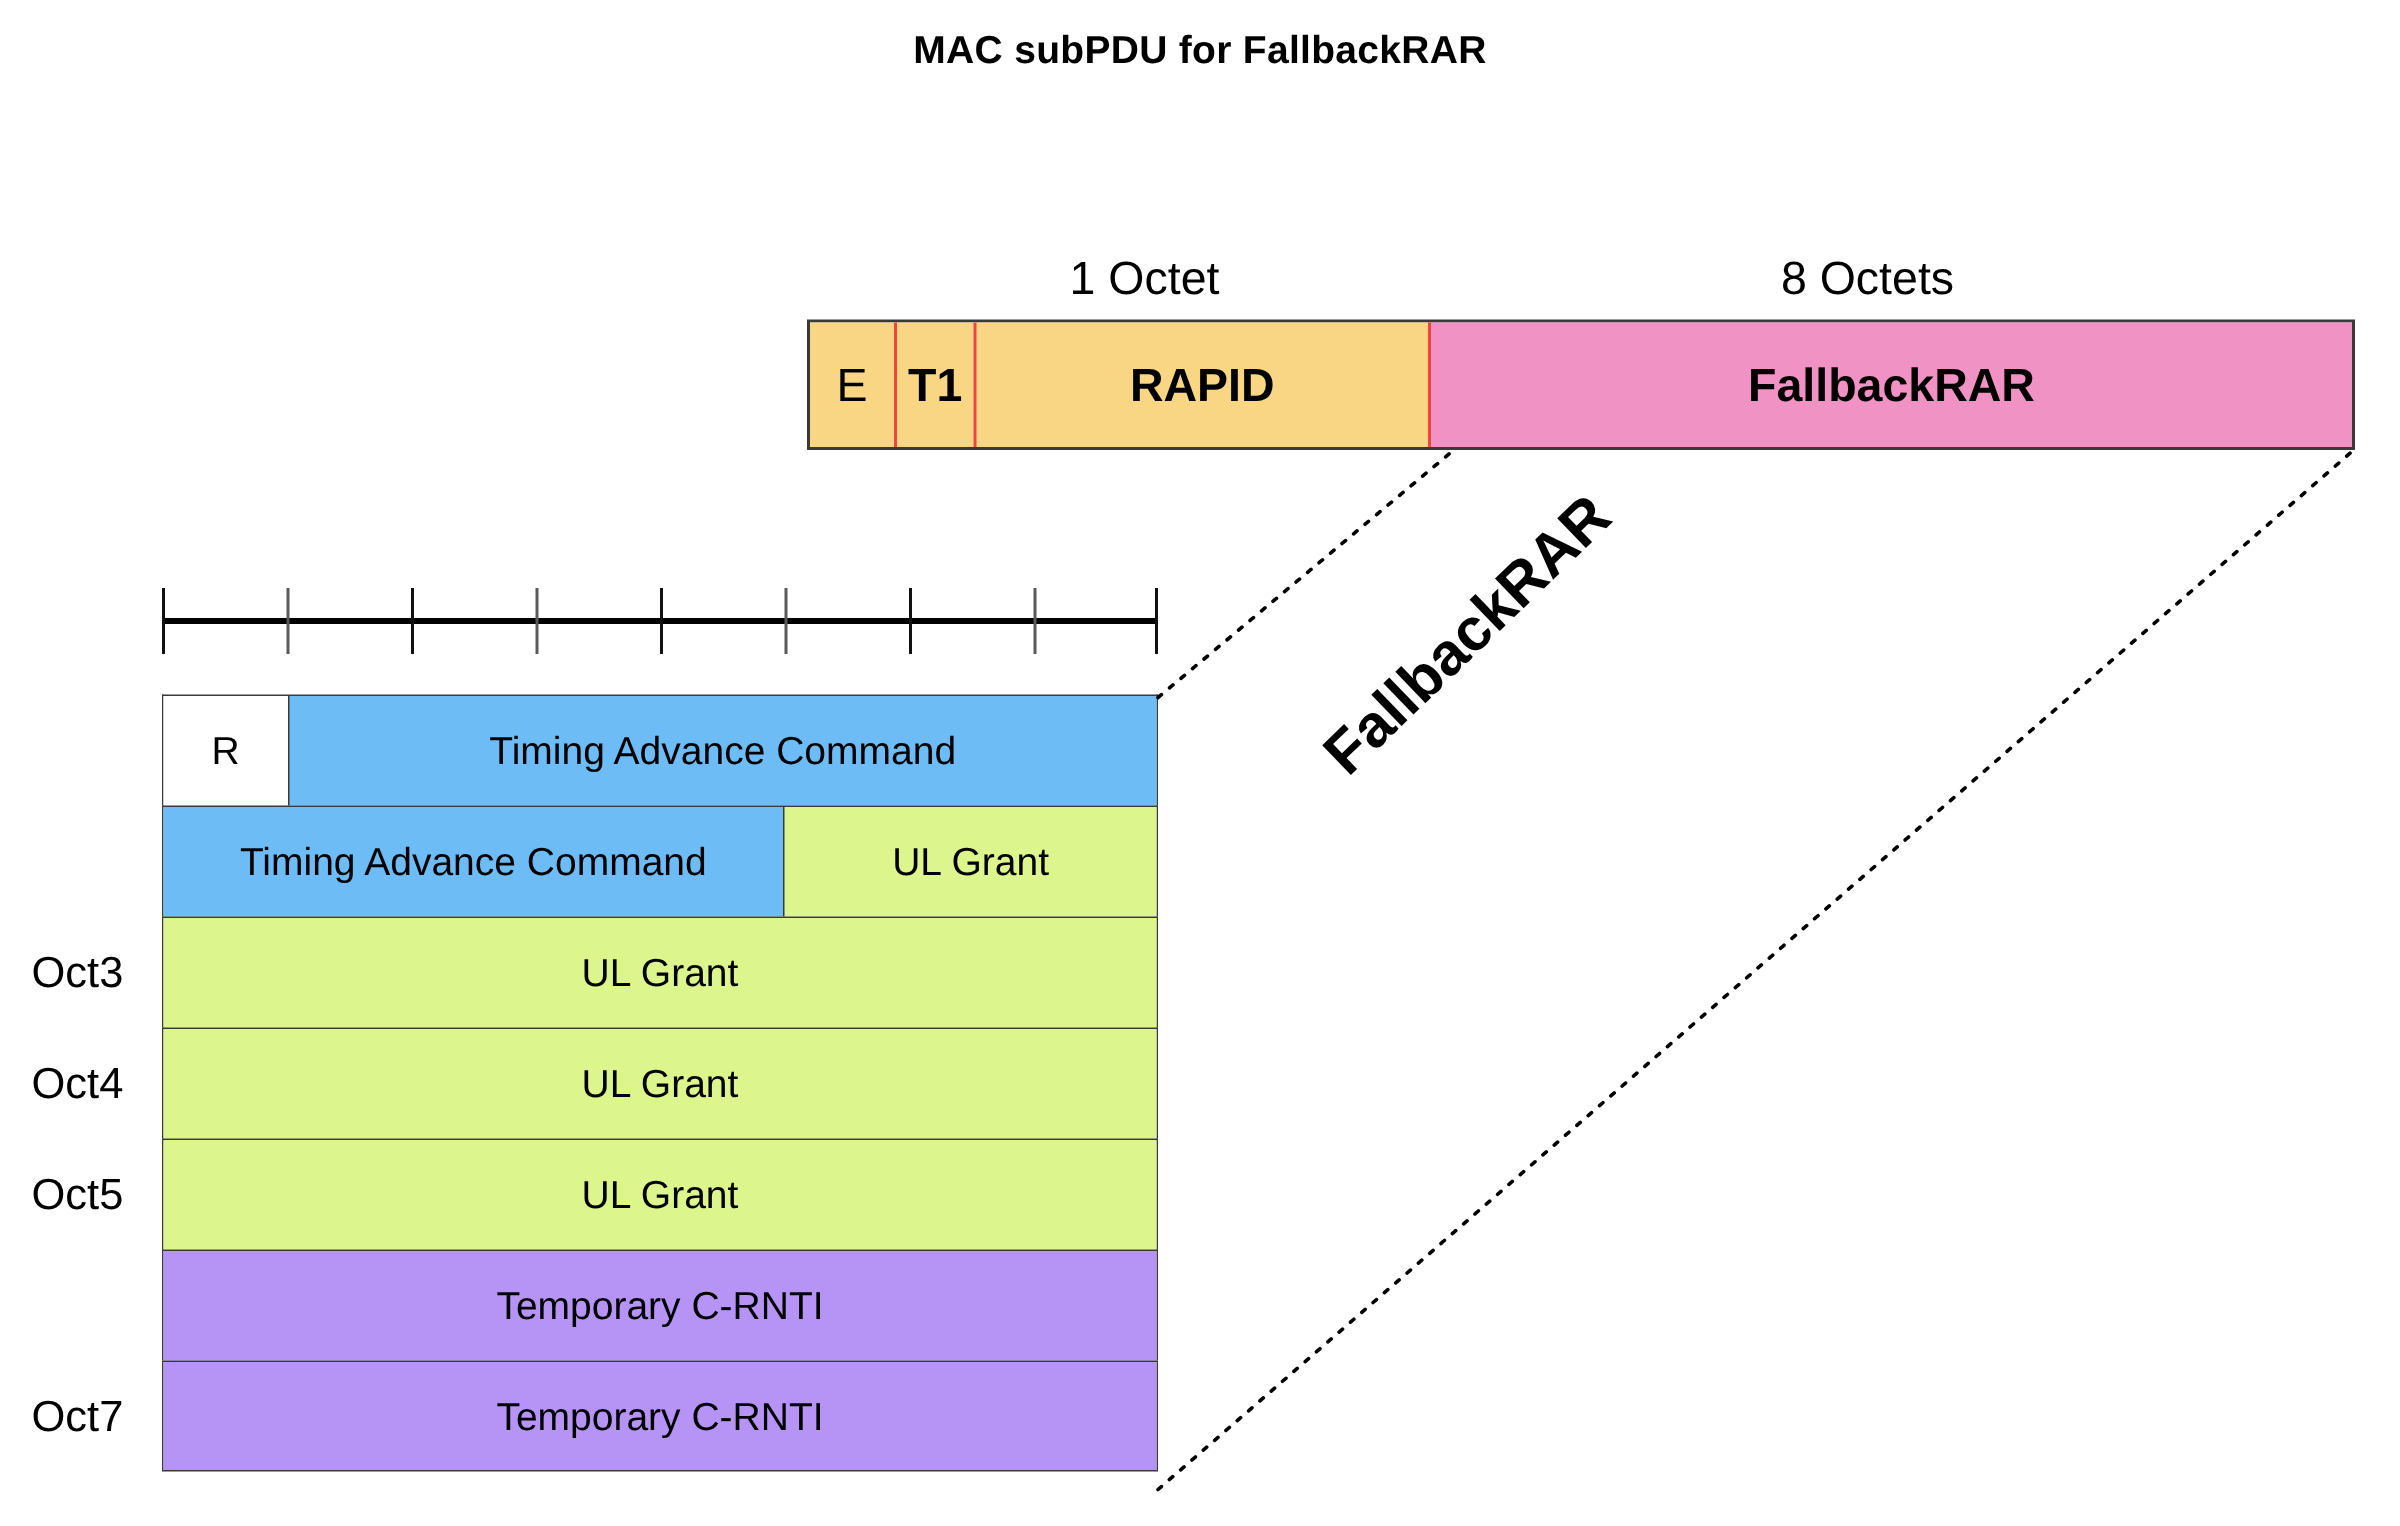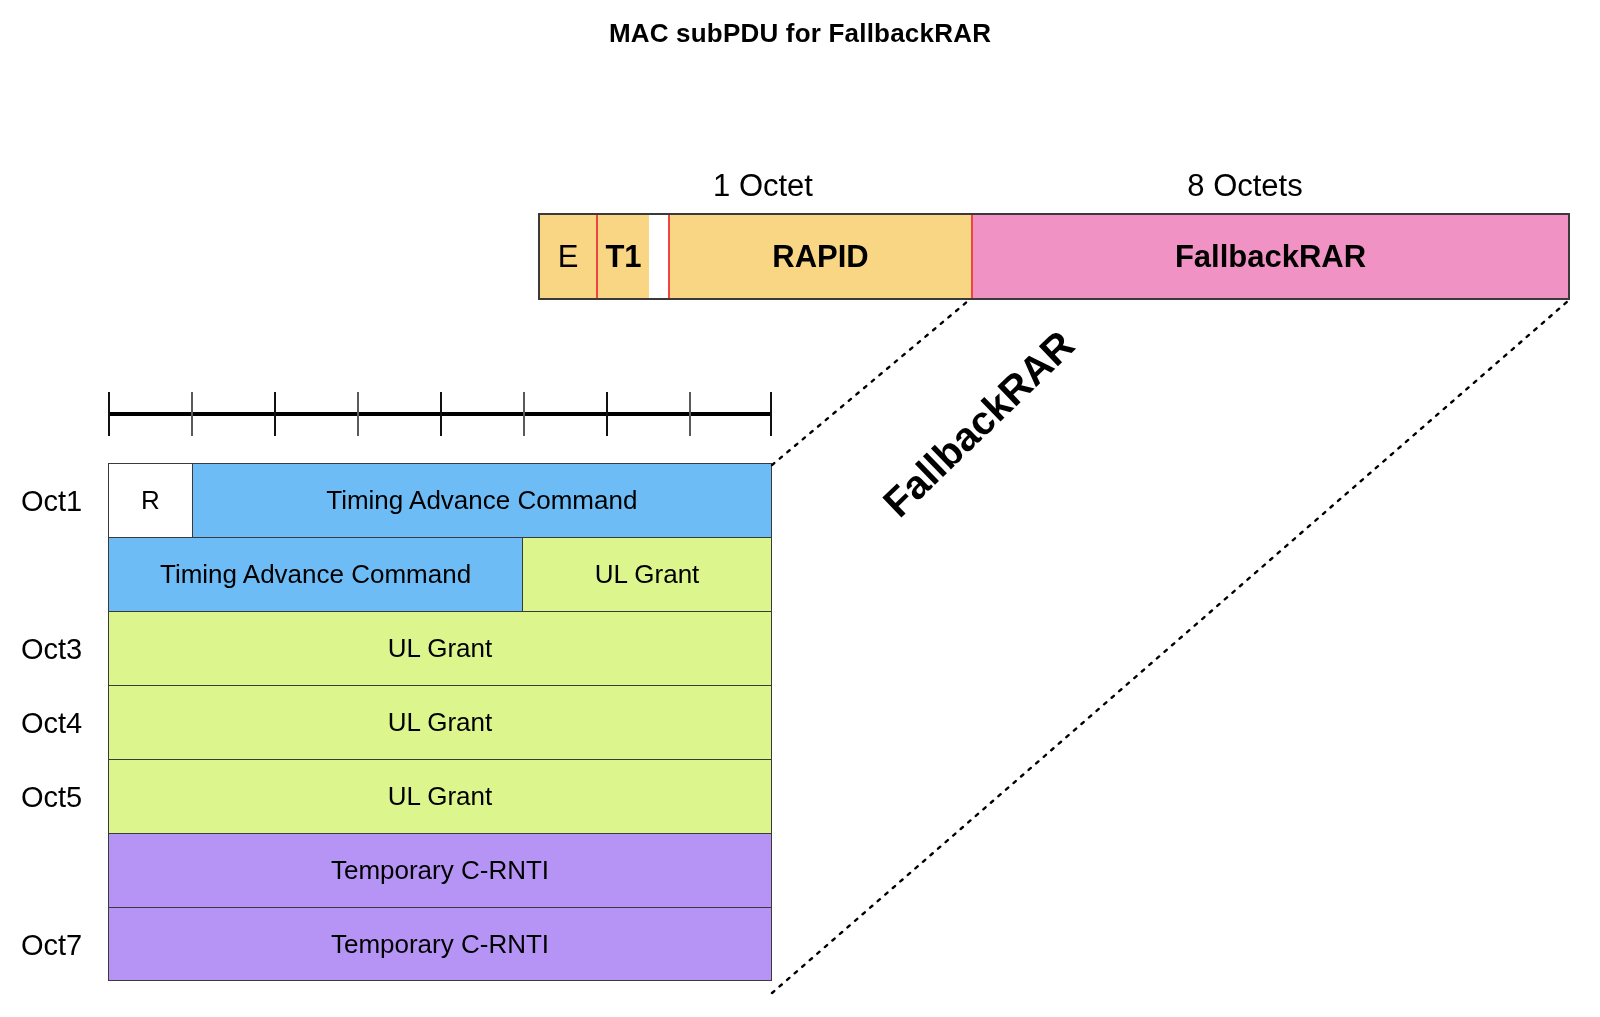--- a/index.html
+++ b/index.html
@@ -166,40 +166,39 @@
 
 <div id="page-title">MAC subPDU for FallbackRAR</div>
 
 <div class="octet-caption" id="caption-one-octet">1 Octet</div>
 
 <div class="octet-caption" id="caption-seven-octets">8 Octets</div>
 
 <div id="subpdu-bar">
   <div class="subpdu-cell cell-e" style="background-color: rgb(248, 214, 132);">E</div>
   <div class="subpdu-cell cell-t1" style="background-color: rgb(248, 214, 132);">T1</div>
-  <div class="subpdu-cell cell-rapid" style="background-color: rgb(248, 214, 132); margin-left: 19px;">RAPID</div>
+  <div class="subpdu-cell cell-rapid" style="background-color: rgb(248, 214, 132);">RAPID</div>
   <div class="subpdu-cell cell-fbrar" style="background-color: rgb(240, 146, 196);">FallbackRAR</div>
 </div>
 
 <div id="bit-ruler">
   <div class="ruler-axis"></div>
 <div class="ruler-tick major" style="left: 0px;"></div>
     <div class="ruler-tick" style="left: 83px;"></div>
     <div class="ruler-tick major" style="left: 166px;"></div>
     <div class="ruler-tick" style="left: 249px;"></div>
     <div class="ruler-tick major" style="left: 332px;"></div>
     <div class="ruler-tick" style="left: 415px;"></div>
     <div class="ruler-tick major" style="left: 498px;"></div>
     <div class="ruler-tick" style="left: 581px;"></div>
     <div class="ruler-tick major" style="left: 662px;"></div>
   </div>
 
 <div id="octet-table">
     <div class="octet-row">
-      <div class="octet-label">Oct1</div>
       <div class="octet-field" style="flex: 1 0 0px; background-color: rgb(255, 255, 255);">R</div>
       <div class="octet-field" style="flex: 7 0 0px; background-color: rgb(109, 188, 245);">Timing Advance Command</div>
     </div>
     <div class="octet-row">
       <div class="octet-field" style="flex: 5 0 0px; background-color: rgb(109, 188, 245);">Timing Advance Command</div>
       <div class="octet-field" style="flex: 3 0 0px; background-color: rgb(220, 245, 140);">UL Grant</div>
     </div>
     <div class="octet-row">
       <div class="octet-label">Oct3</div>
       <div class="octet-field" style="flex: 8 0 0px; background-color: rgb(220, 245, 140);">UL Grant</div>

